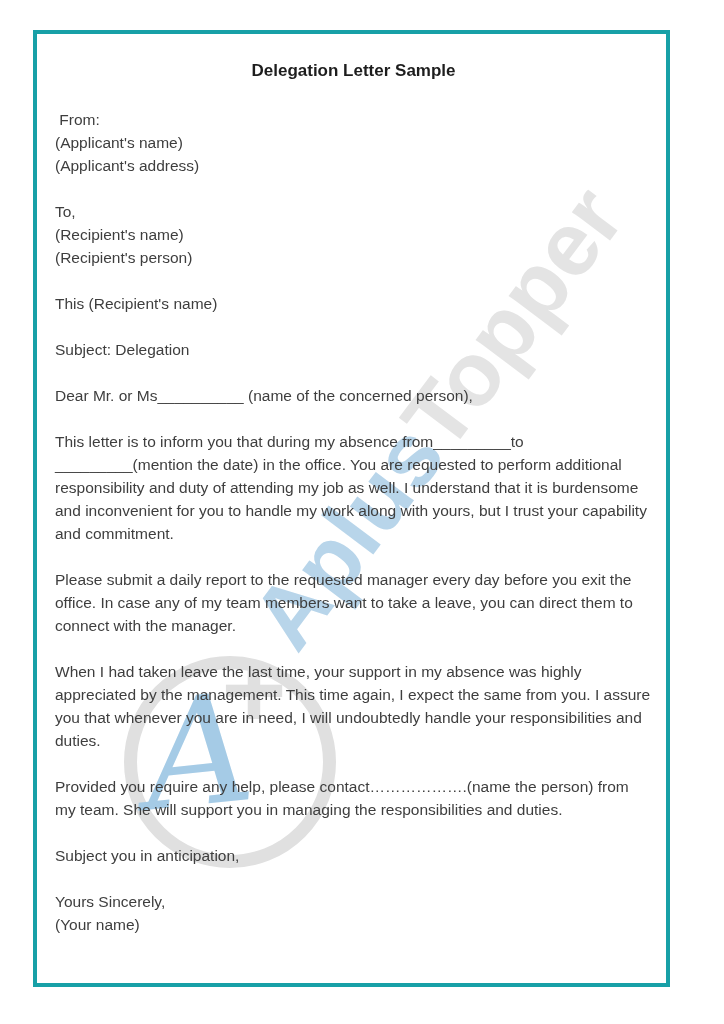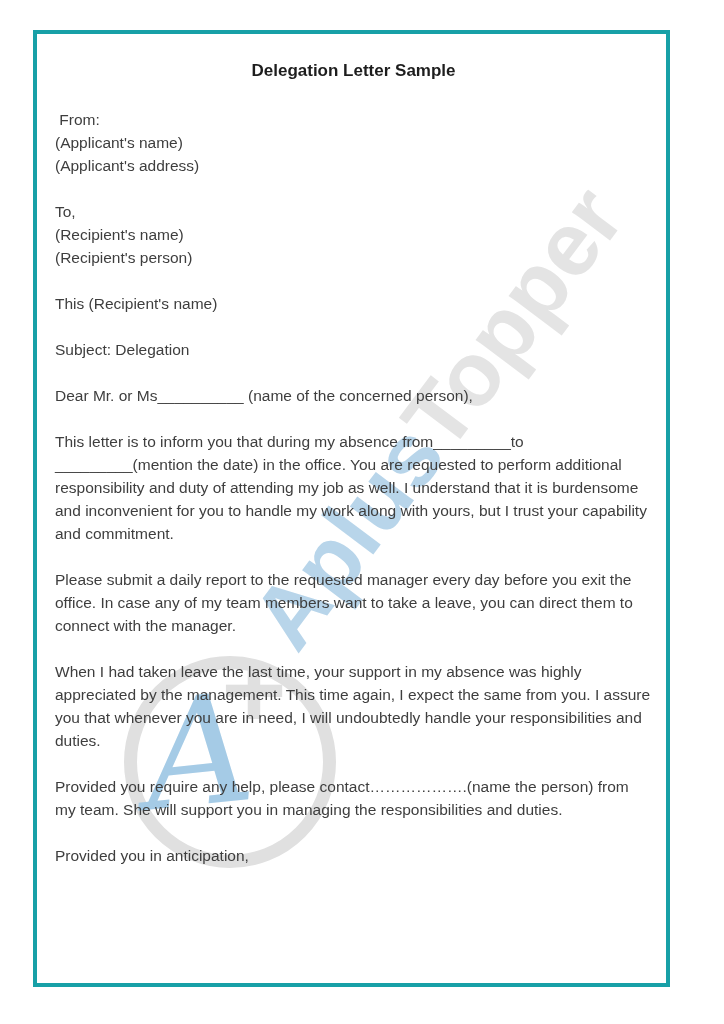--- a/index.html
+++ b/index.html
@@ -95,15 +95,17 @@
       <p class="para">To,
 (Recipient's name)
 (Recipient's person)</p>
       <p class="para">This (Recipient's name)</p>
       <p class="para">Subject: Delegation</p>
       <p class="para">Dear Mr. or Ms__________ (name of the concerned person),</p>
       <p class="para">This letter is to inform you that during my absence from_________to _________(mention the date) in the office. You are requested to perform additional responsibility and duty of attending my job as well. I understand that it is burdensome and inconvenient for you to handle my work along with yours, but I trust your capability and commitment.</p>
       <p class="para">Please submit a daily report to the requested manager every day before you exit the office. In case any of my team members want to take a leave, you can direct them to connect with the manager.</p>
       <p class="para">When I had taken leave the last time, your support in my absence was highly appreciated by the management. This time again, I expect the same from you. I assure you that whenever you are in need, I will undoubtedly handle your responsibilities and duties.</p>
       <p class="para">Provided you require any help, please contact……………….(name the person) from my team. She will support you in managing the responsibilities and duties.</p>
-      <p class="para">Provided you in anticipation,</p>
+      <p class="para">Subject you in anticipation,</p>
+      <p class="para">Yours Sincerely,
+(Your name)</p>
     </div>
 </div>
 
 </body></html>

